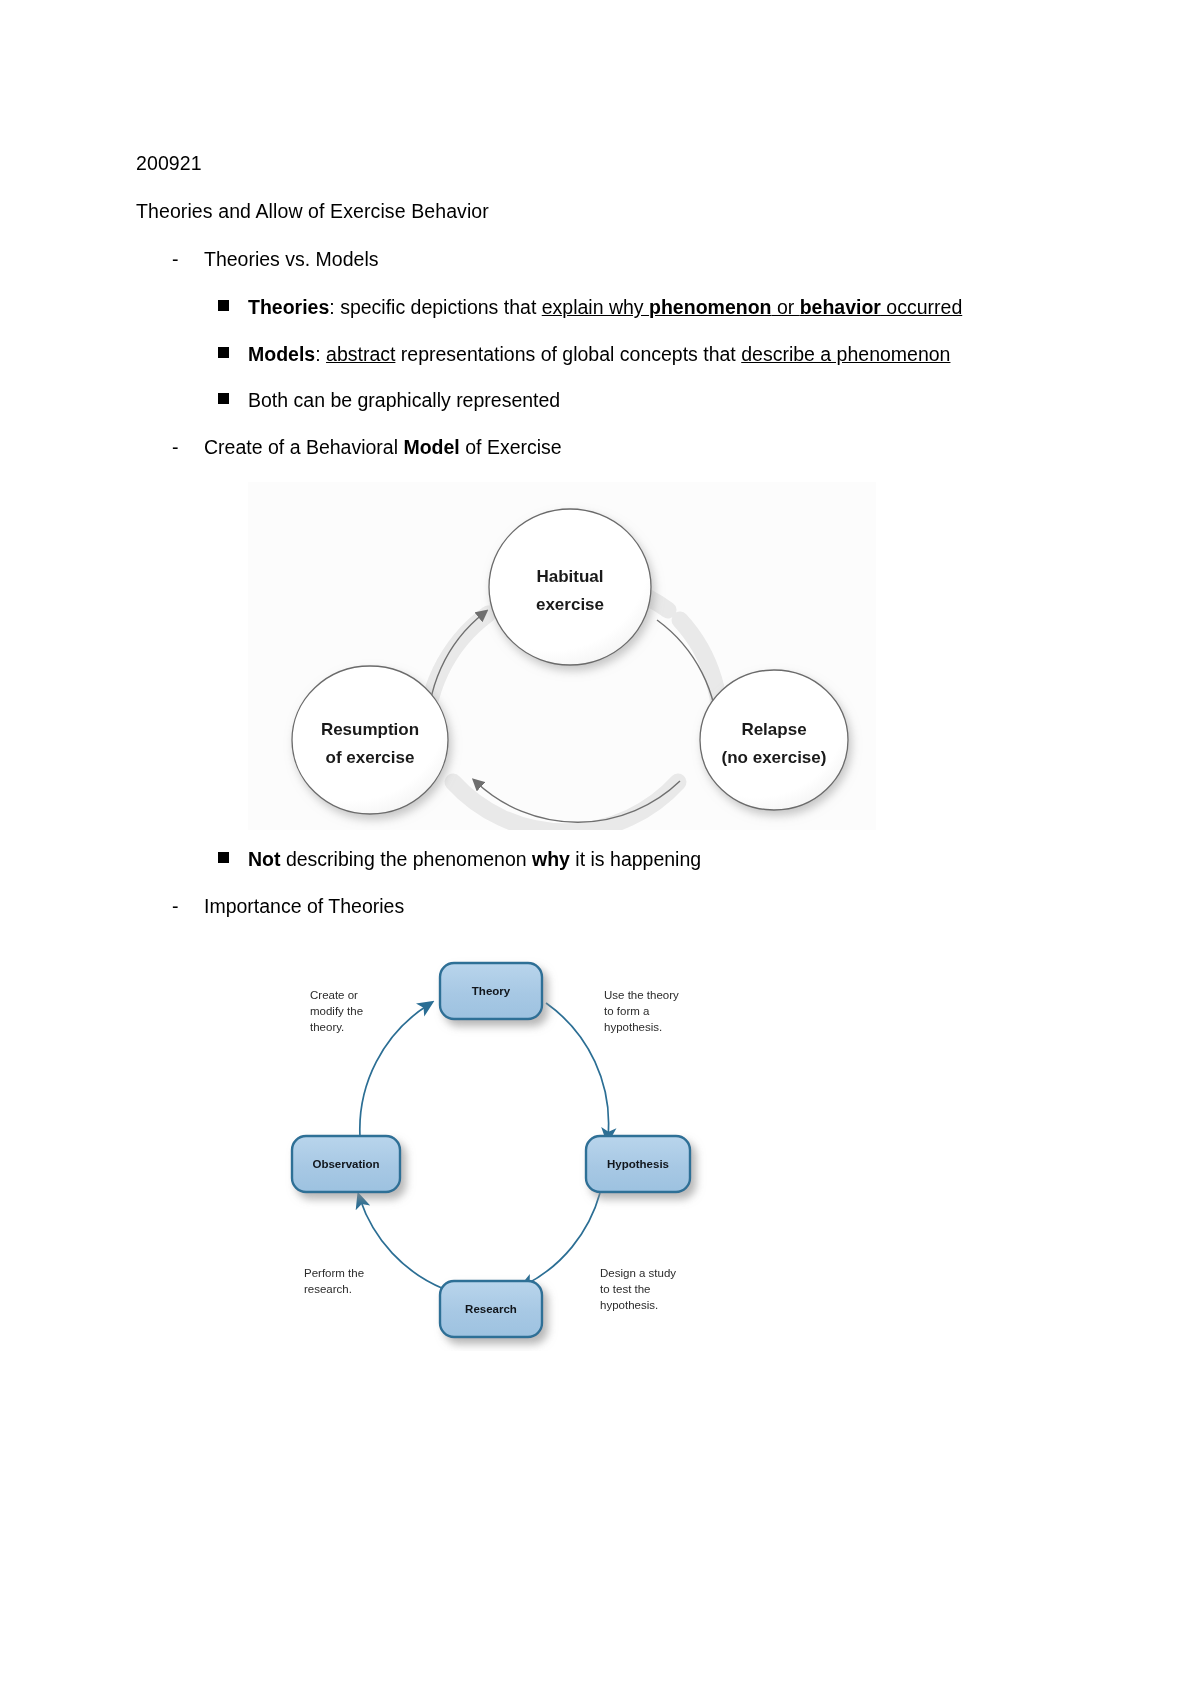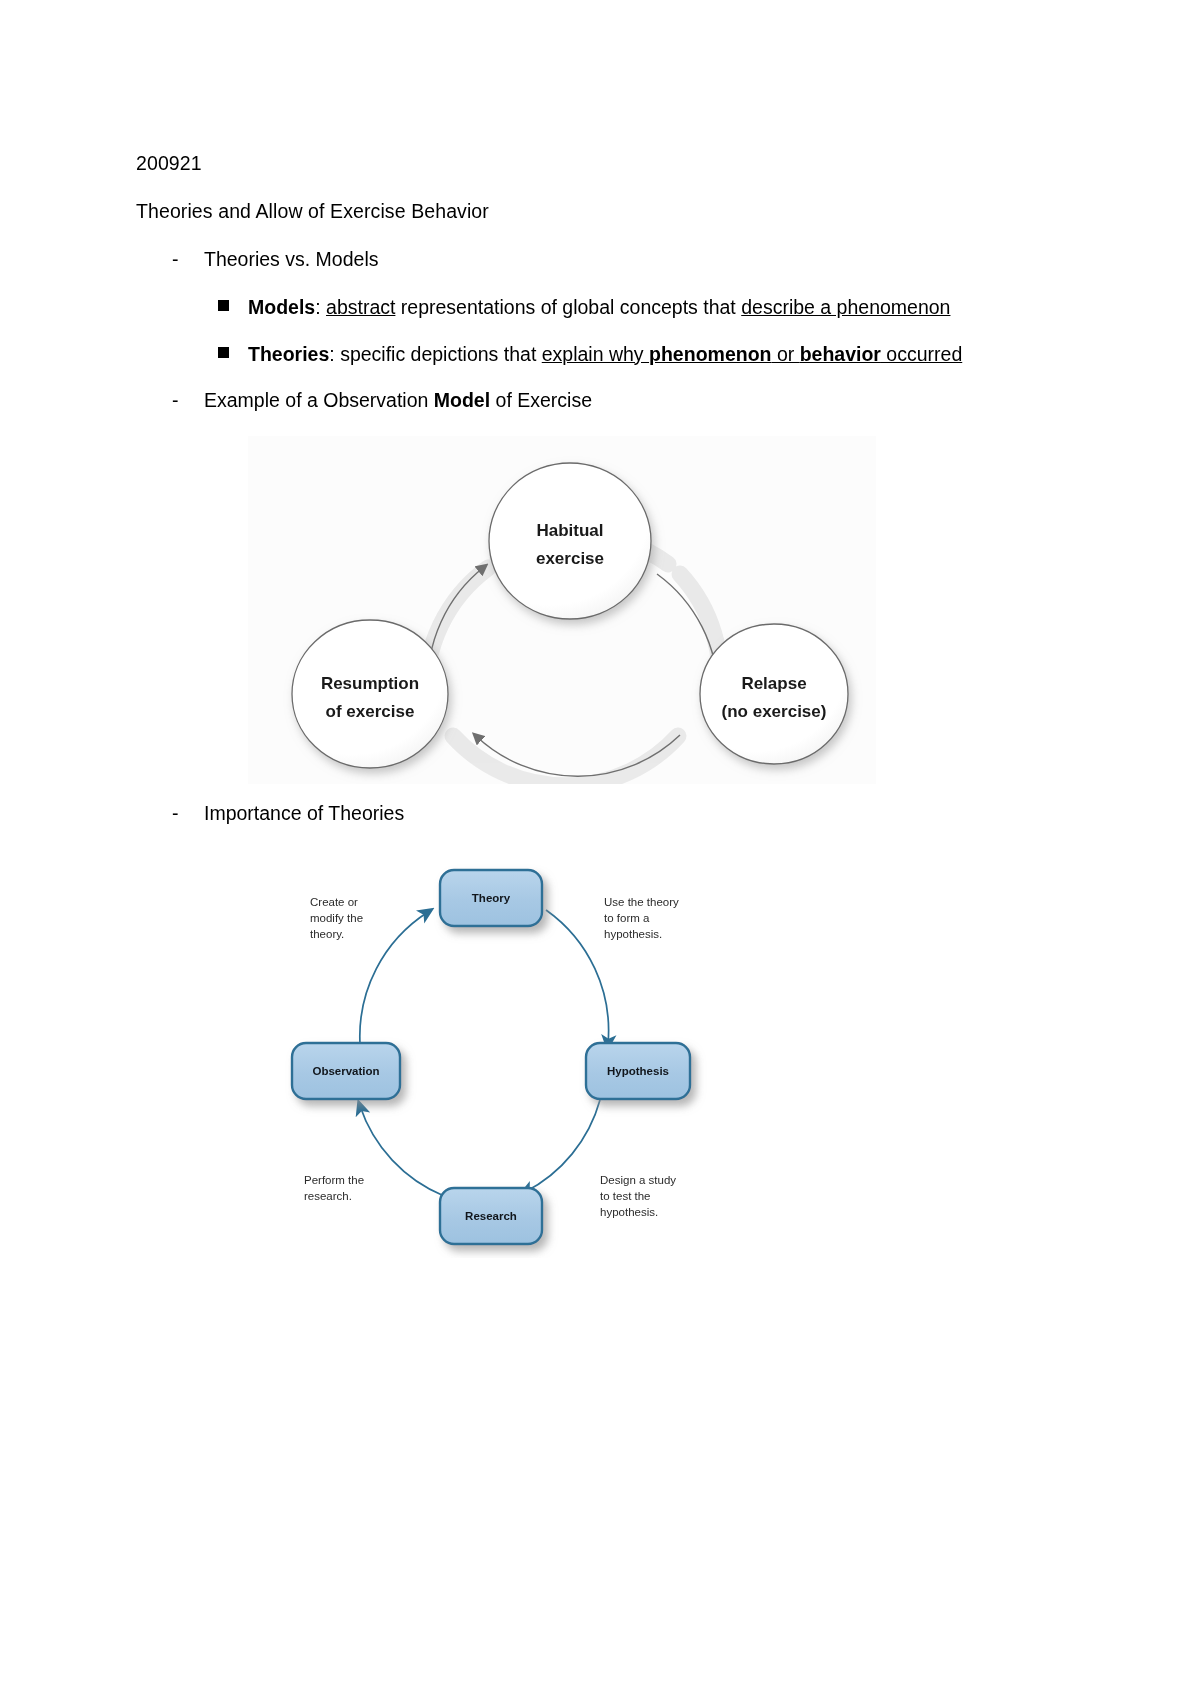--- a/index.html
+++ b/index.html
@@ -112,32 +112,36 @@
 
     <p class="para">Theories and Allow of Exercise Behavior</p>
 
     <p class="lvl1">
       <span class="dash">-</span>
       <span>Theories vs. Models</span>
     </p>
 
     <p class="lvl2">
       <span class="sq"></span>
+      <b>Theories</b><span>: </span><span>specific depictions that </span><u>explain why </u><u><b>phenomenon</b></u><u> or </u><u><b>behavior</b></u><u> occurred</u>
+    </p>
+
+    <p class="lvl2">
+      <span class="sq"></span>
       <b>Models</b><span>: </span><u>abstract</u><span> representations of global concepts that </span><u>describe a phenomenon</u>
     </p>
 
     <p class="lvl2">
       <span class="sq"></span>
-      <b>Theories</b><span>: </span><span>specific depictions that </span><u>explain why </u><u><b>phenomenon</b></u><u> or </u><u><b>behavior</b></u><u> occurred</u>
-    </p>
-
+      <span>Both can be graphically represented</span>
+    </p>
 
     <p class="lvl1">
       <span class="dash">-</span>
-      <span>Example of a Observation </span><b>Model</b><span> of Exercise</span>
+      <span>Create of a Behavioral </span><b>Model</b><span> of Exercise</span>
     </p>
 
     <div class="fig1">
       <svg width="628" height="348" viewBox="0 0 628 348" xmlns="http://www.w3.org/2000/svg">
         <defs>
           <radialGradient id="shadeEl" cx="38%" cy="30%" r="78%">
             <stop offset="0%" stop-color="#ffffff"></stop>
             <stop offset="78%" stop-color="#ffffff"></stop>
             <stop offset="100%" stop-color="#f2f2f2"></stop>
           </radialGradient>
@@ -178,20 +182,24 @@
 
         <g>
           <ellipse cx="122" cy="258" rx="78" ry="74" fill="url(#shadeEl)" stroke="#6b6b6b" stroke-width="1.3" filter="url(#softShadow)"></ellipse>
           <text class="ellipse-label" x="122" y="253" text-anchor="middle">Resumption</text>
           <text class="ellipse-label" x="122" y="281" text-anchor="middle">of exercise</text>
         </g>
       </svg>
     </div>
 
 
+    <p class="lvl2">
+      <span class="sq"></span>
+      <b>Not</b><span> describing the phenomenon </span><b>why</b><span> it is happening</span>
+    </p>
 
     <p class="lvl1">
       <span class="dash">-</span>
       <span>Importance of Theories</span>
     </p>
 
     <div class="fig2">
       <svg width="486" height="410" viewBox="0 0 486 410" xmlns="http://www.w3.org/2000/svg">
         <defs>
           <linearGradient id="boxGrad" x1="0" y1="0" x2="0" y2="1">

